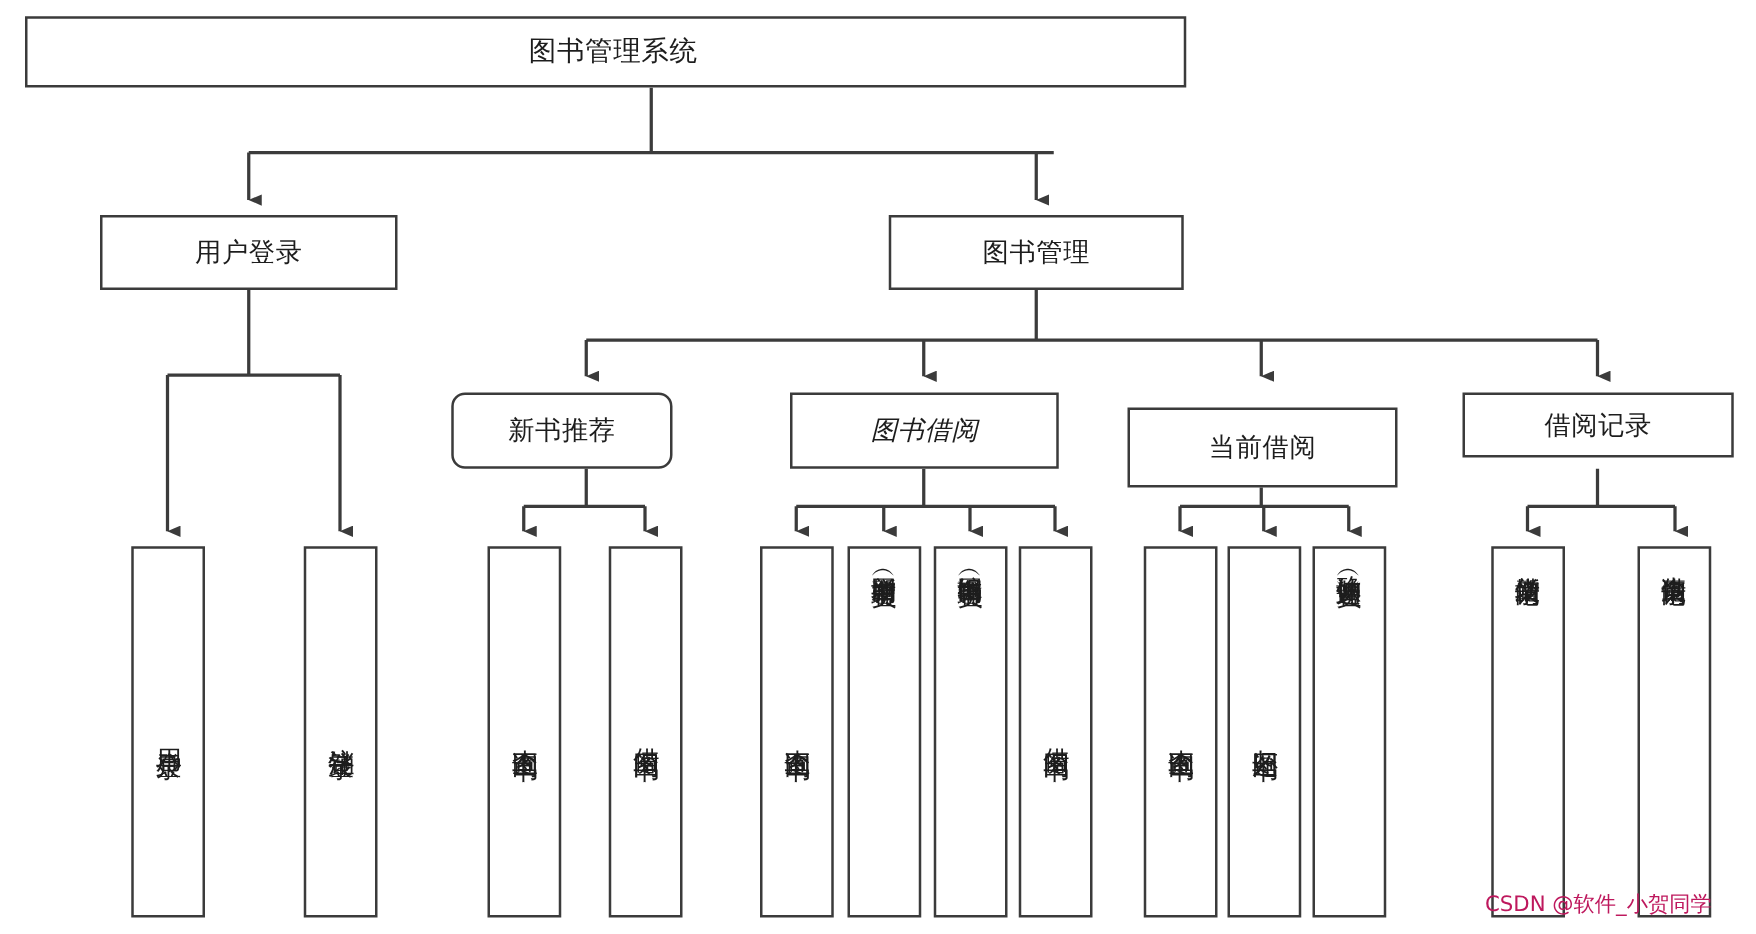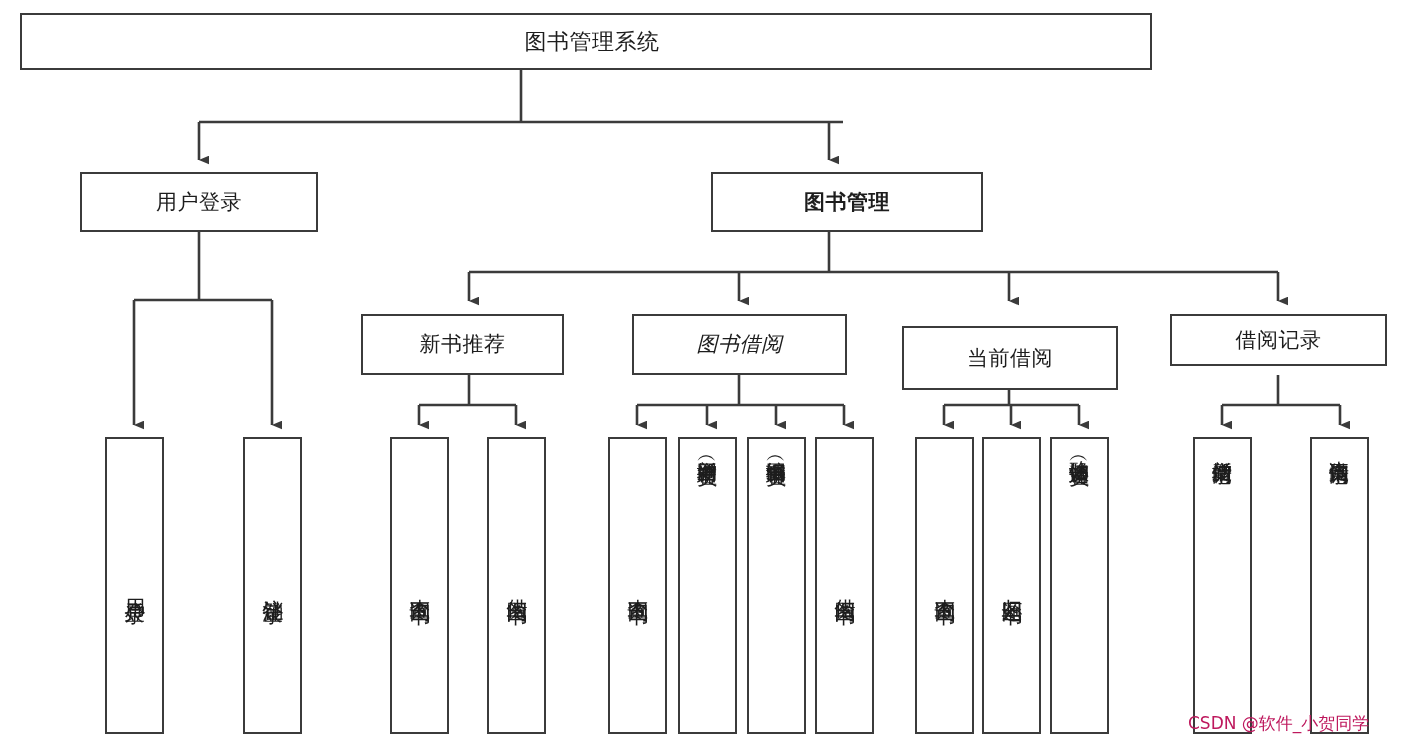--- a/index.html
+++ b/index.html
@@ -133,33 +133,33 @@
       <path d="M 1011,405 L 1011,425" marker-end="url(#arrowhead)"></path>
       <path d="M 1079,405 L 1079,425" marker-end="url(#arrowhead)"></path>
 
       <path d="M 1278,375 L 1278,405"></path>
       <path d="M 1222,405 L 1340,405"></path>
       <path d="M 1222,405 L 1222,425" marker-end="url(#arrowhead)"></path>
       <path d="M 1340,405 L 1340,425" marker-end="url(#arrowhead)"></path>
     </g>
   </svg>
 
-  <div class="node h" id="node-root" style="left:20px; top:13px; width:1132px; height:57px;padding-left:12px;">
+  <div class="node h" id="node-root" style="left:20px; top:13px; width:929px; height:57px;padding-left:12px;">
     <span class="node-label">图书管理系统</span>
   </div>
 
   <div class="node h" style="left:80px; top:172px; width:238px; height:60px;">
     <span class="node-label">用户登录</span>
   </div>
 
-  <div class="node h" style="left:711px; top:172px; width:272px; height:60px;font-weight:bold;">
+  <div class="node h" style="left:711px; top:172px; width:236px; height:60px;">
     <span class="node-label">图书管理</span>
   </div>
 
-  <div class="node h" style="left:361px; top:314px; width:203px; height:61px;">
+  <div class="node h" style="left:361px; top:314px; width:177px; height:61px;border-radius:11px;">
     <span class="node-label">新书推荐</span>
   </div>
 
   <div class="node h" style="left:632px; top:314px; width:215px; height:61px;font-style:italic;">
     <span class="node-label">图书借阅</span>
   </div>
 
   <div class="node h" style="left:902px; top:326px; width:216px; height:64px;">
     <span class="node-label">当前借阅</span>
   </div>

